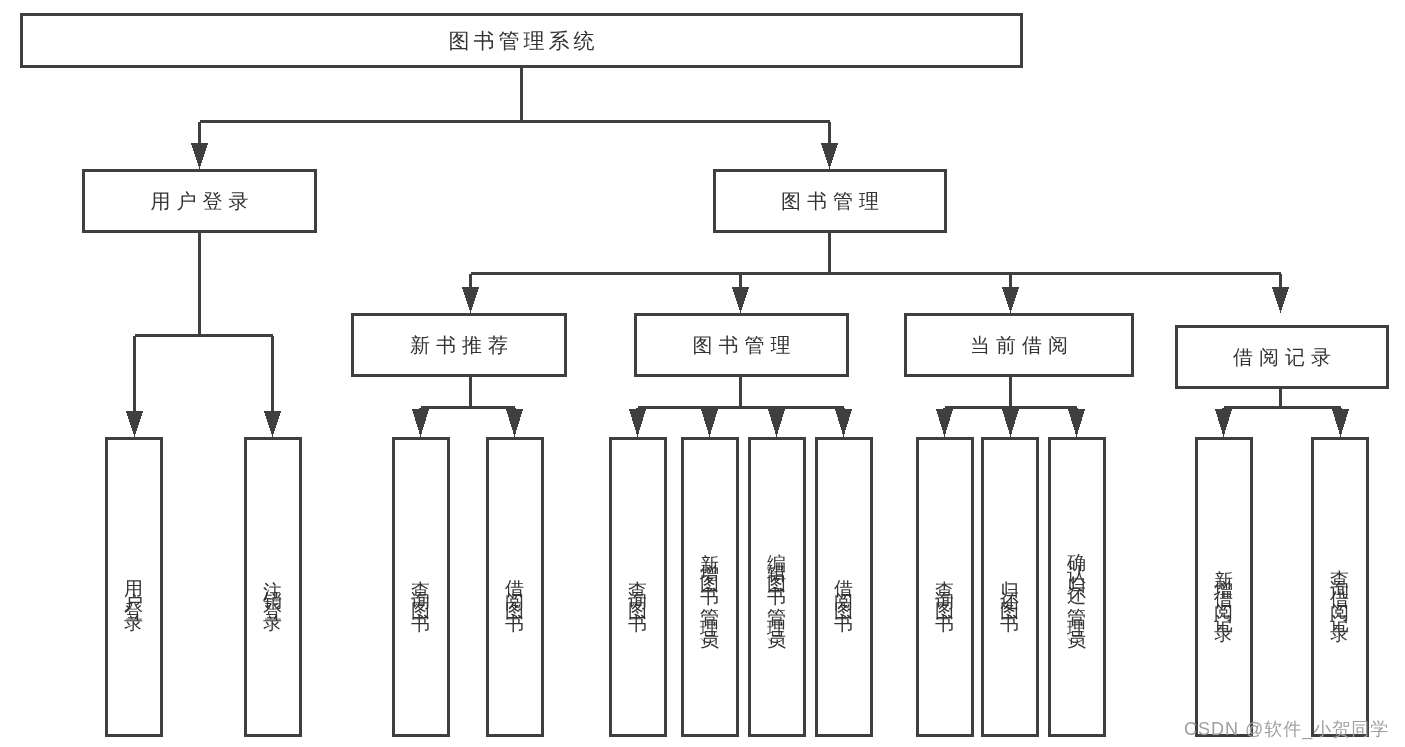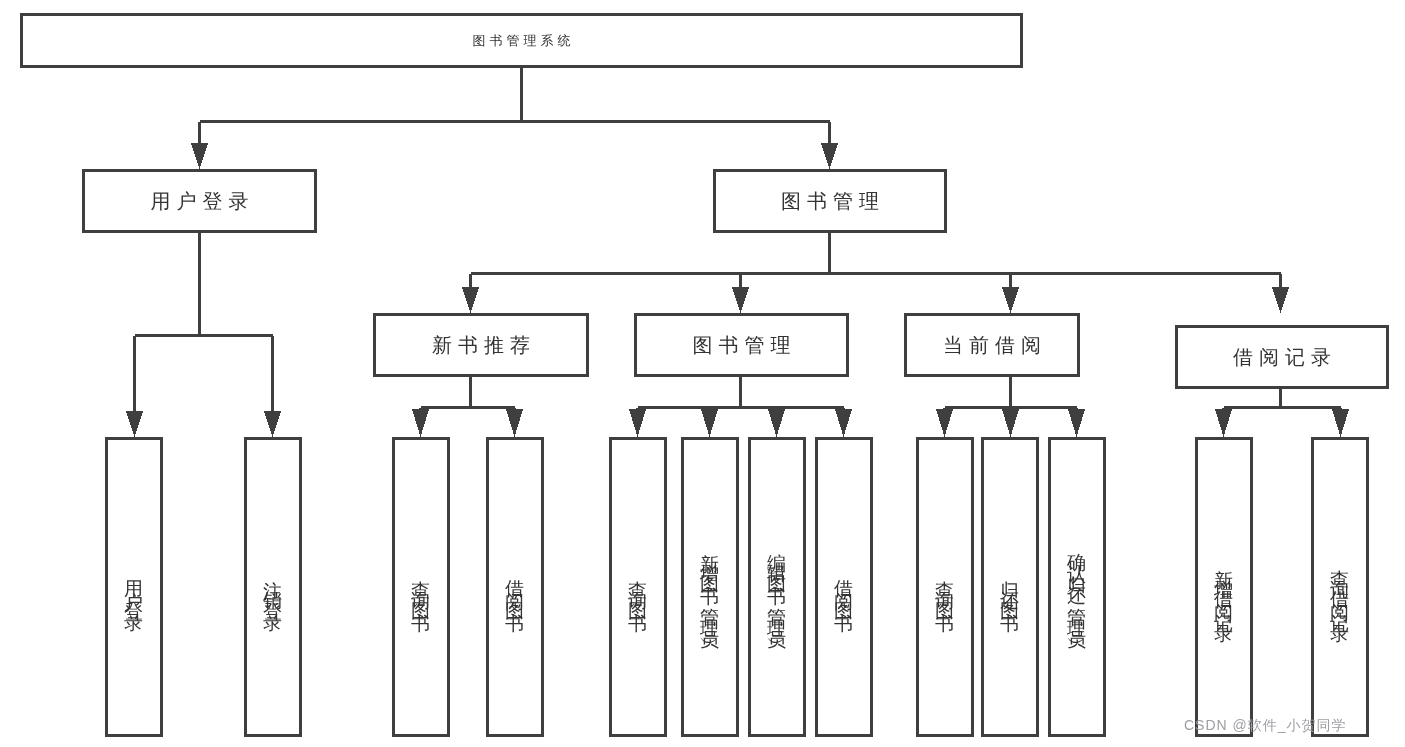--- a/index.html
+++ b/index.html
@@ -23,34 +23,34 @@
     position:absolute;
     box-sizing:border-box;
     background:var(--background);
     border:3px solid var(--line);
     color:var(--text);
     display:flex;align-items:center;justify-content:center;
     z-index:2;
     white-space:nowrap;
   }
   .h-node{font-size:20px;letter-spacing:6px;text-indent:6px;}
-  .root-node{font-size:13px;letter-spacing:4px;text-indent:4px;}
+  .root-node{font-size:21px;letter-spacing:4px;text-indent:4px;}
   .leaf{
     width:58px;height:300px;top:437px;
     writing-mode:vertical-rl;
     text-orientation:mixed;
     font-size:19px;
     letter-spacing:11px;
     white-space:normal;
     line-height:1;
   }
   .watermark{
     position:absolute;
     left:1184px;top:717px;
-    font-size:14px;
+    font-size:18px;
     color:var(--watermark);
     letter-spacing:1px;
     z-index:3;
   }
 </style>
 </head>
 <body>
 
 <div id="canvas">
 
@@ -91,23 +91,23 @@
     <path class="cline" d="M1280.5 377 V407.5 M1223.5 407.5 H1340.5 M1223.5 407.5 V414 M1340.5 407.5 V414"></path>
     <polygon class="carrow" points="1215,409 1232,409 1223.5,437"></polygon>
     <polygon class="carrow" points="1332,409 1349,409 1340.5,437"></polygon>
   </svg>
 
   <div class="node root-node" style="left:20px;top:13px;width:1003px;height:55px;">图书管理系统</div>
 
   <div class="node h-node" style="left:82px;top:169px;width:235px;height:64px;">用户登录</div>
   <div class="node h-node" style="left:713px;top:169px;width:234px;height:64px;">图书管理</div>
 
-  <div class="node h-node" style="left:373px;top:313px;width:216px;height:64px;">新书推荐</div>
+  <div class="node h-node" style="left:351px;top:313px;width:216px;height:64px;">新书推荐</div>
   <div class="node h-node" style="left:634px;top:313px;width:215px;height:64px;">图书管理</div>
-  <div class="node h-node" style="left:904px;top:313px;width:176px;height:64px;">当前借阅</div>
+  <div class="node h-node" style="left:904px;top:313px;width:230px;height:64px;">当前借阅</div>
   <div class="node h-node" style="left:1175px;top:313px;width:214px;height:64px;margin-top:12px;">借阅记录</div>
 
   <div class="node leaf" style="left:105px;">用户登录</div>
   <div class="node leaf" style="left:244px;">注销登录</div>
   <div class="node leaf" style="left:392px;">查询图书</div>
   <div class="node leaf" style="left:486px;">借阅图书</div>
   <div class="node leaf" style="left:609px;">查询图书</div>
   <div class="node leaf" style="left:681px;">新增图书（管理员）</div>
   <div class="node leaf" style="left:748px;">编辑图书（管理员）</div>
   <div class="node leaf" style="left:815px;">借阅图书</div>

